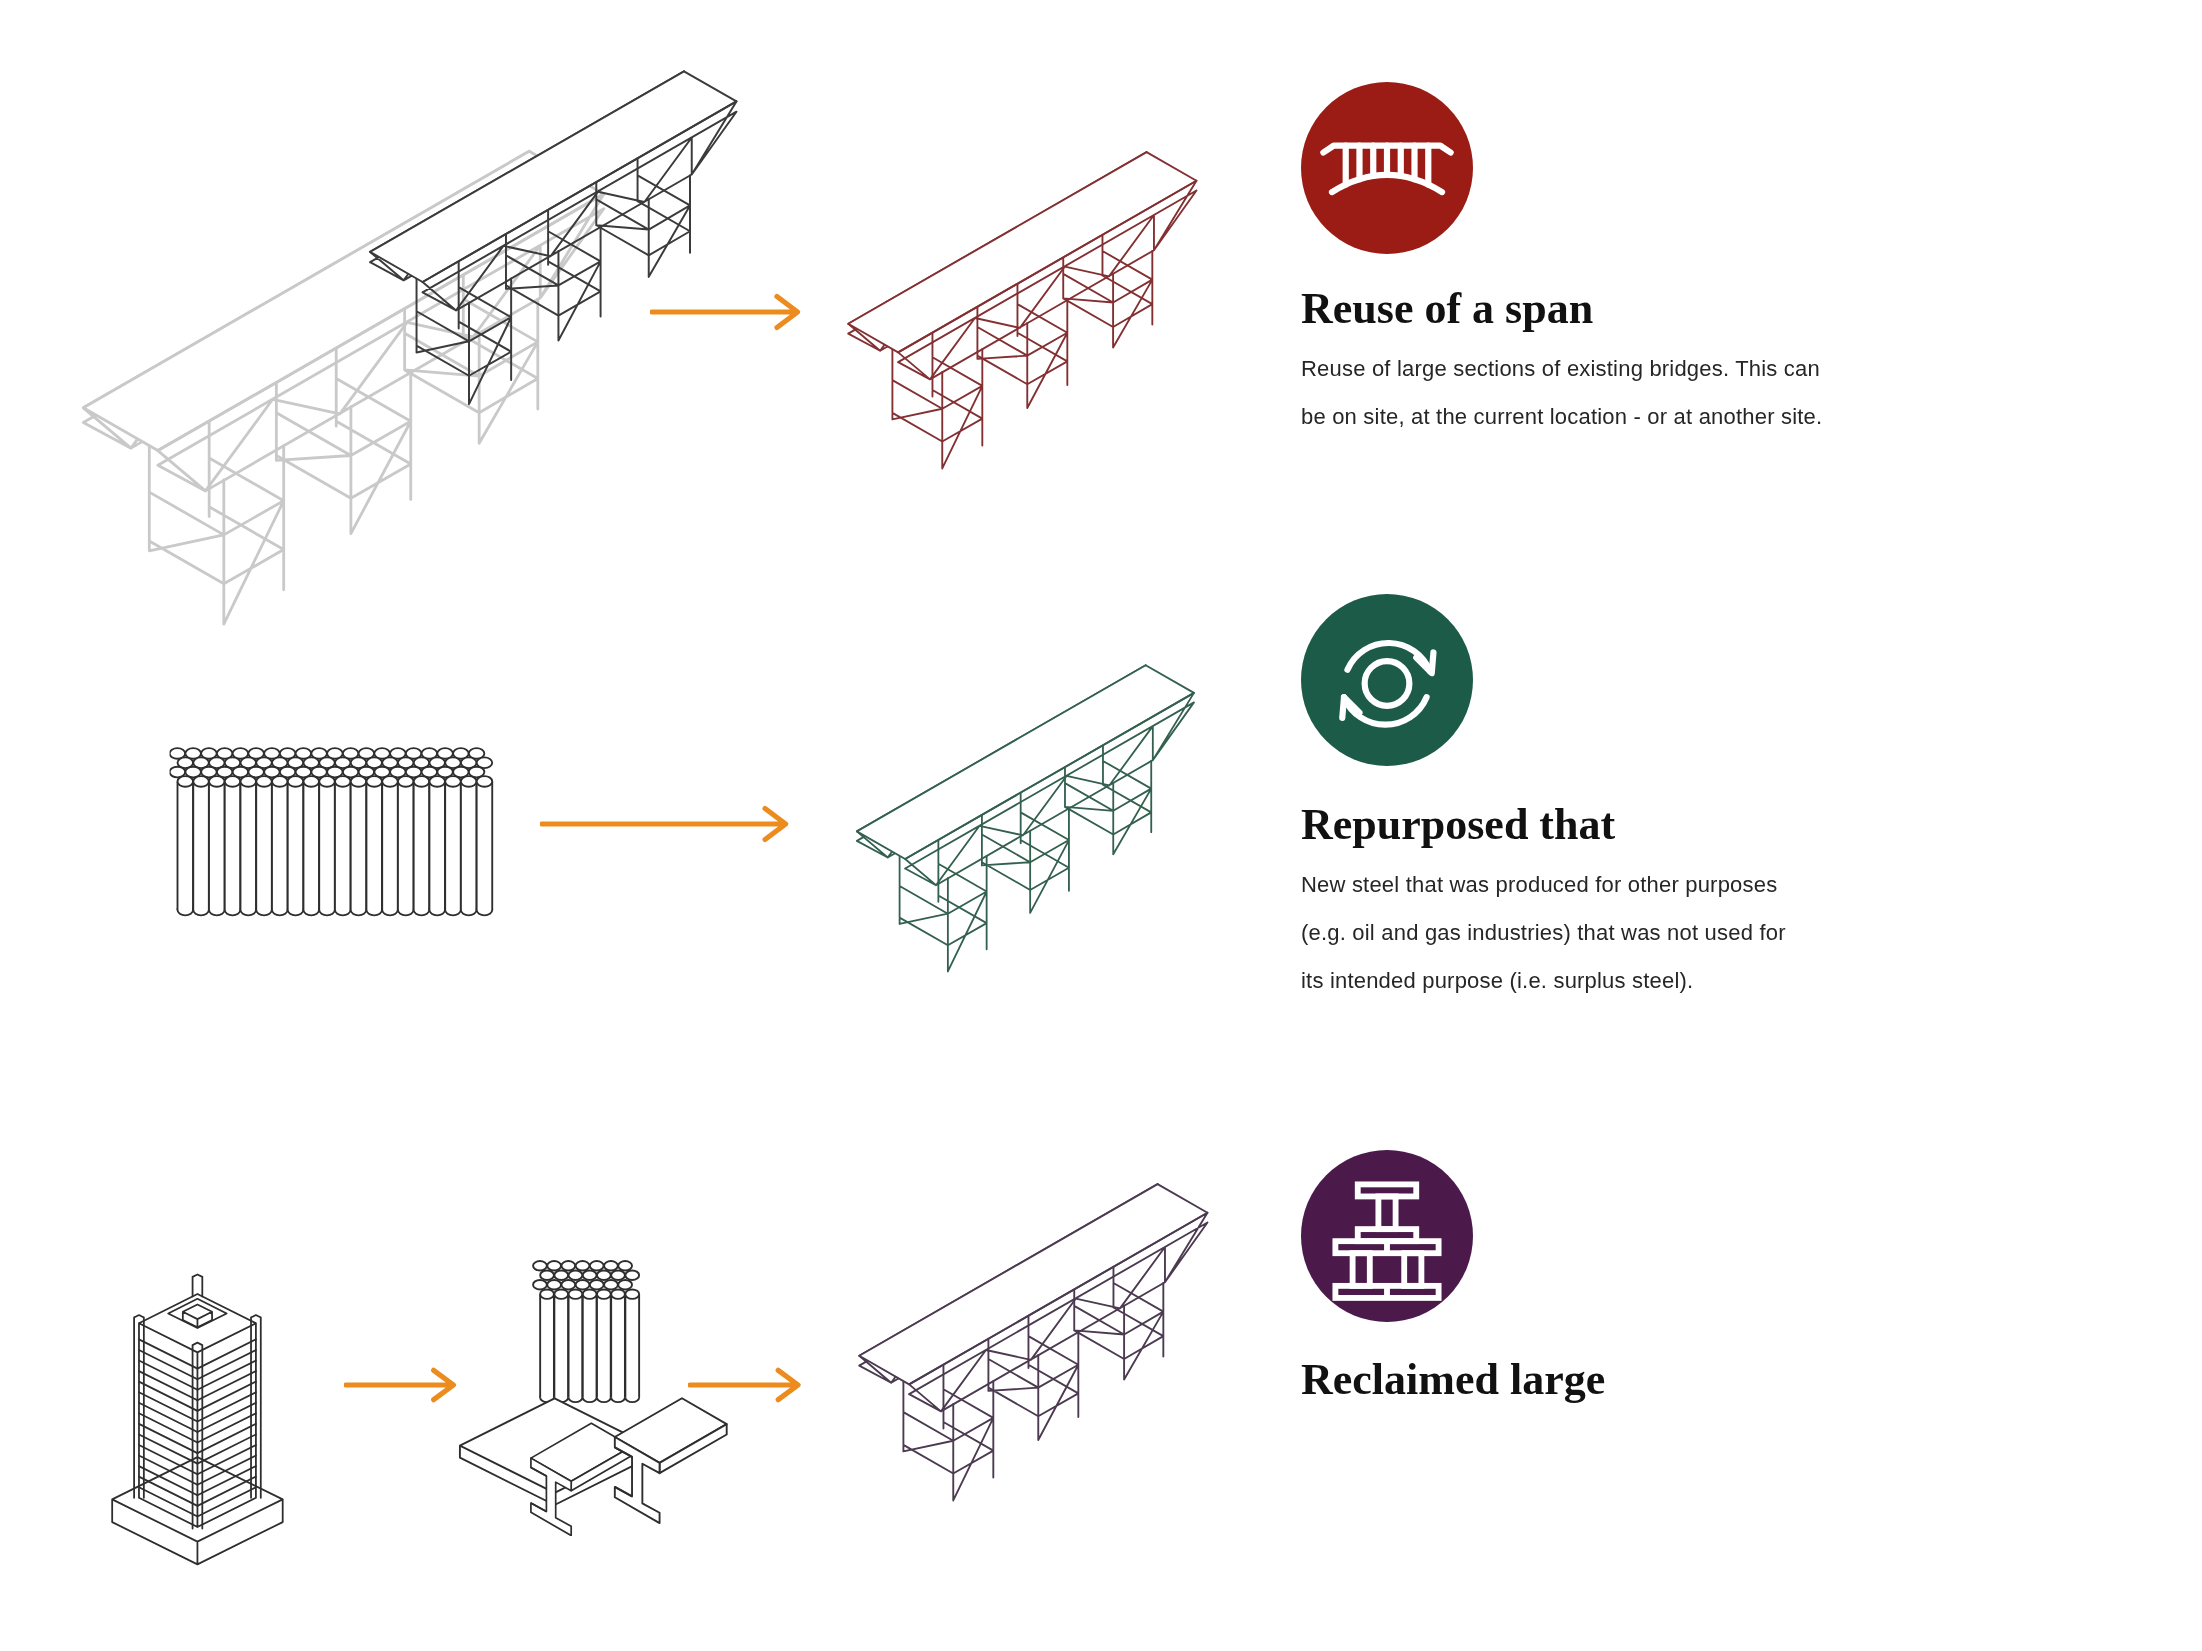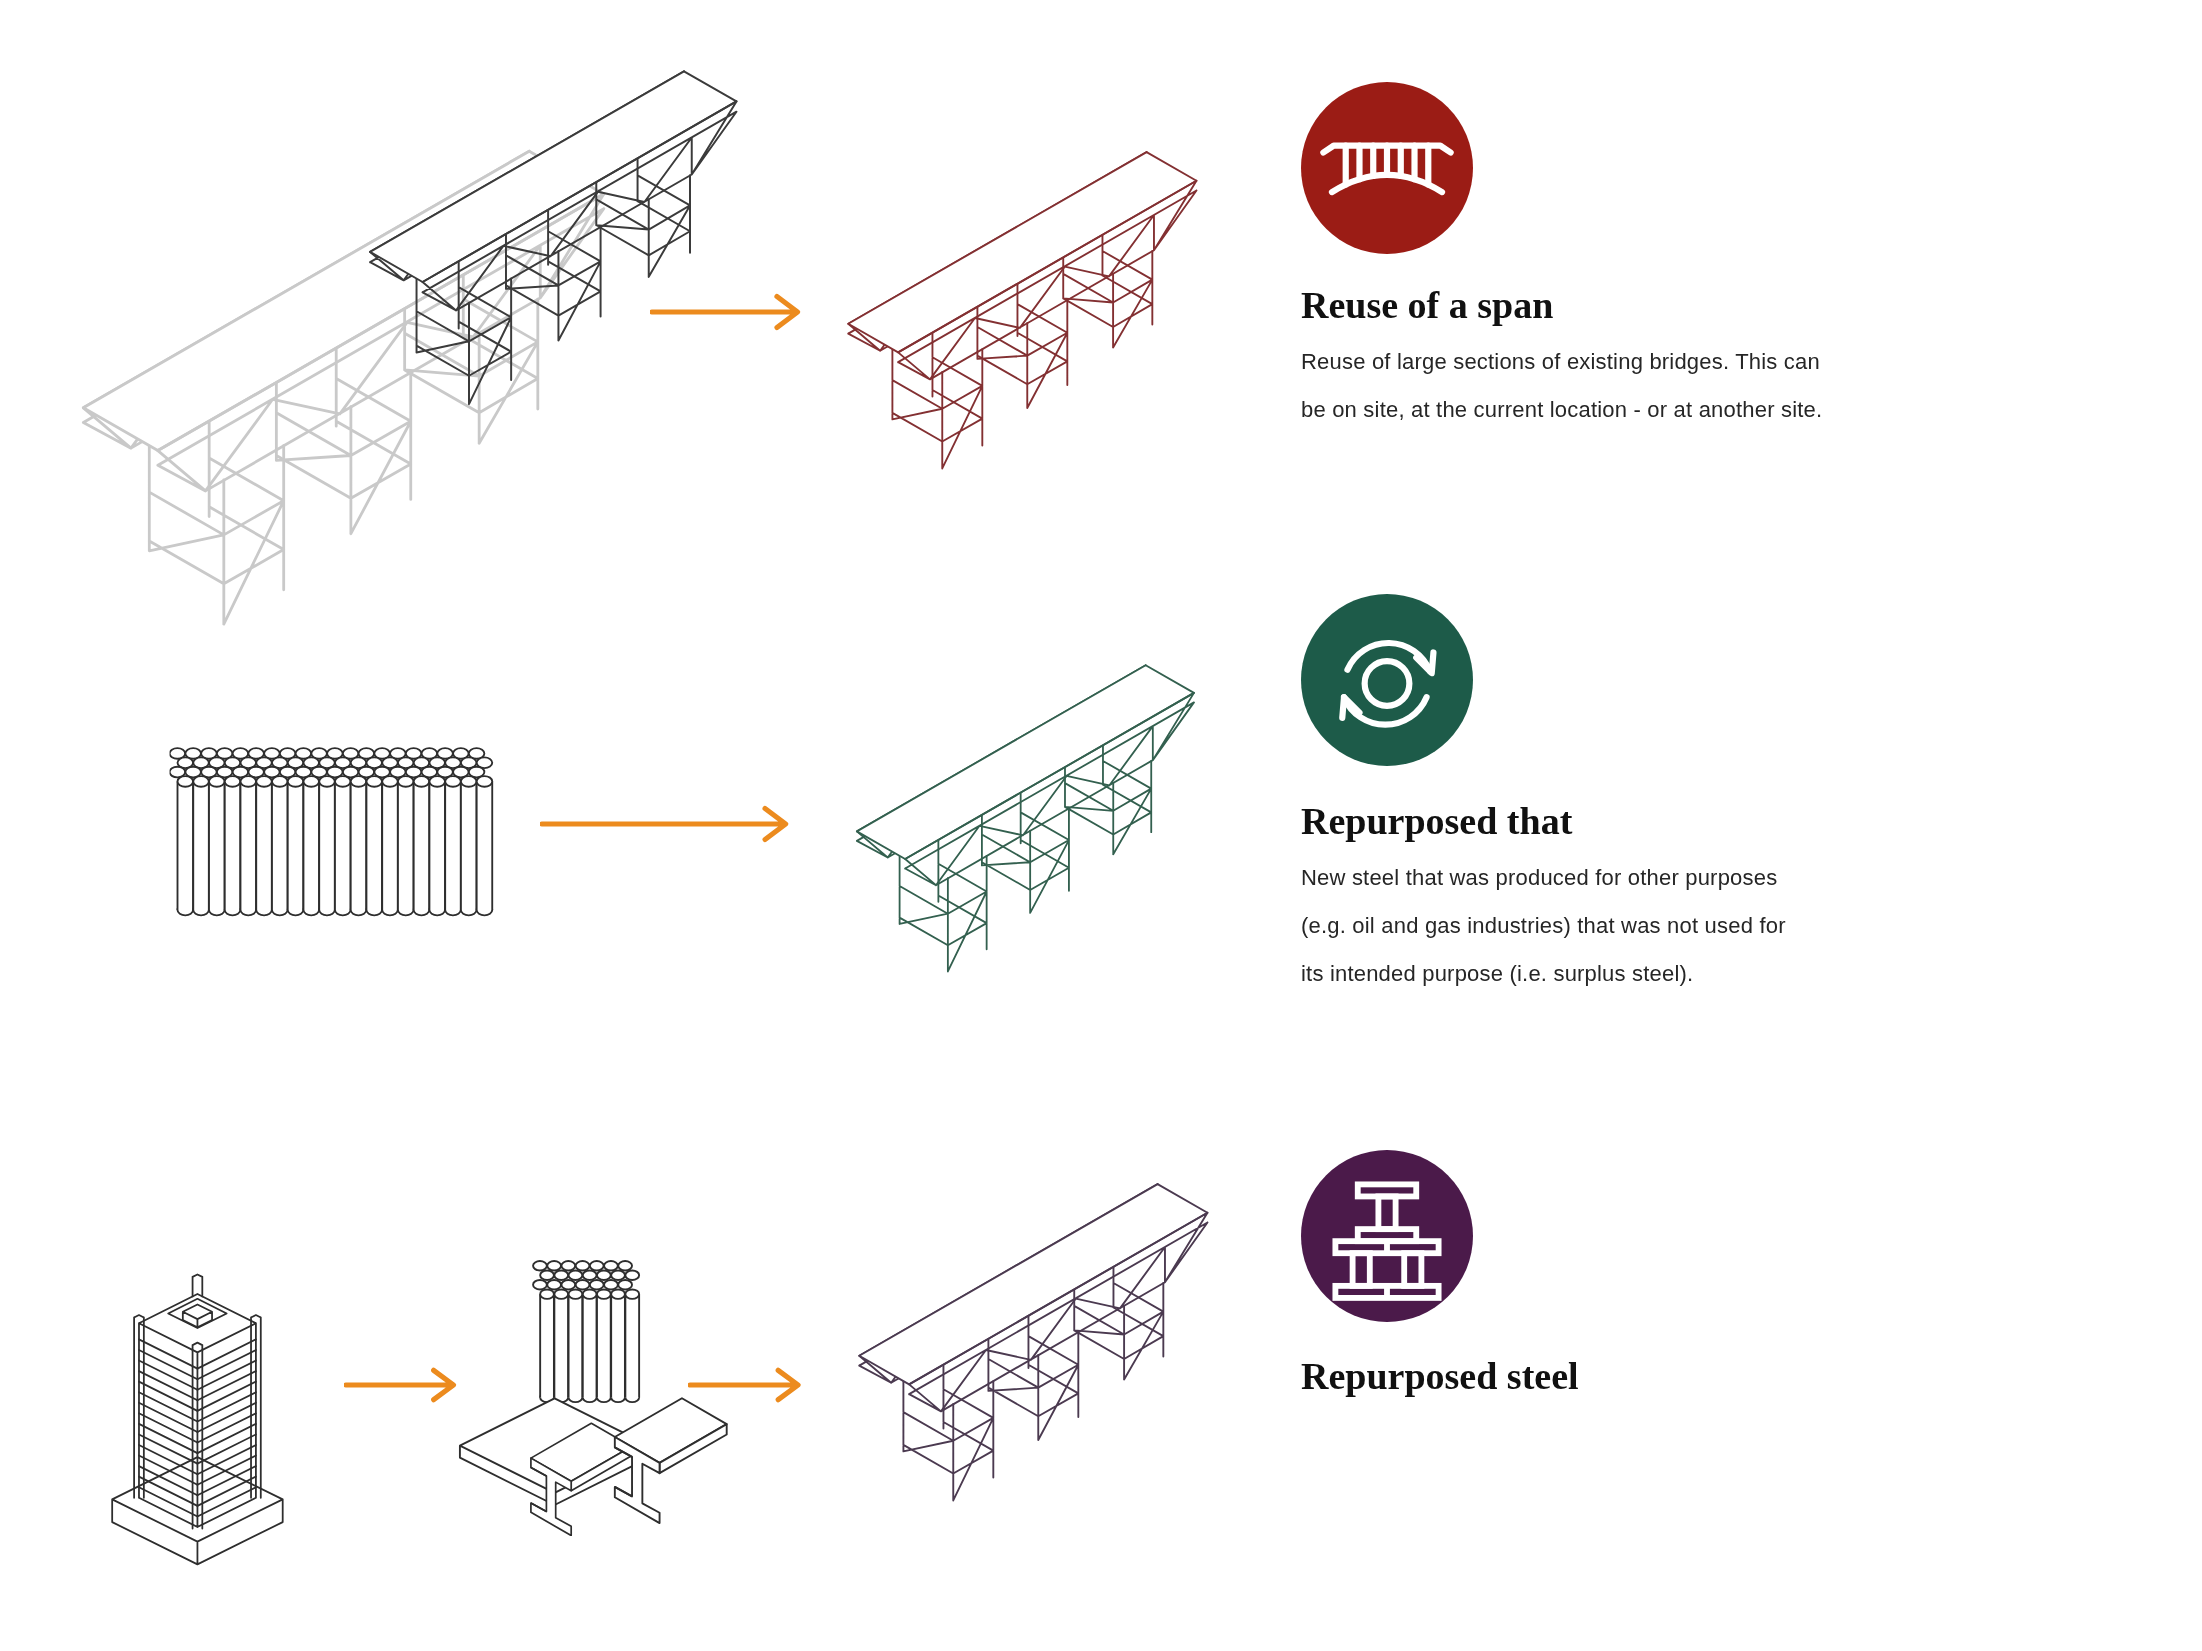--- a/index.html
+++ b/index.html
@@ -22,21 +22,21 @@
     display:flex;align-items:center;justify-content:center;
   }
   .icon-circle svg{width:172px;height:172px;}
   .bg-red{background:#9b1c15;}
   .bg-green{background:#1d5b49;}
   .bg-purple{background:#4b1a4a;}
   
   .section-text{width:895px;}
   .section-title{
     font-family:"Liberation Serif",serif;font-weight:700;
-    font-size:38px;line-height:1.15;color:#111111;margin:0 0 10.3px 0;
+    font-size:44px;line-height:1.15;color:#111111;margin:0 0 10.3px 0;
   }
   .section-desc{
     font-size:22px;line-height:48px;color:#262626;margin:0;
     white-space:pre-line;letter-spacing:0.2px;
   }
 </style>
 </head>
 <body>
 
 <div class="canvas">
@@ -268,17 +268,17 @@
         <rect x="33" y="46" width="34" height="7"></rect>
         <rect x="20" y="53" width="60" height="7"></rect>
         <rect x="30" y="60" width="10" height="19"></rect>
         <rect x="60" y="60" width="10" height="19"></rect>
         <rect x="20" y="79" width="60" height="7"></rect>
         <path d="M50,53 V60 M50,79 V86"></path>
       </g>
     </svg>
   </div>
   <div class="abs section-text" style="left:1301px;top:1355px">
-    <h2 class="section-title">Repurposed steel</h2>
+    <h2 class="section-title">Reclaimed large</h2>
   </div>
 
 </div>
 
 
 </body></html>

